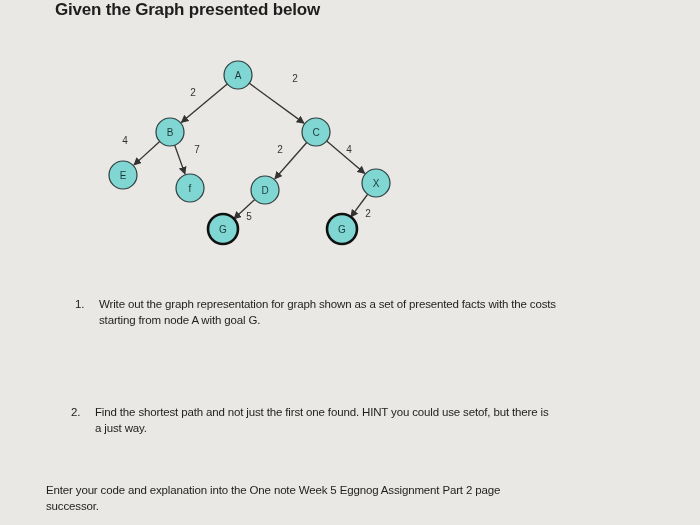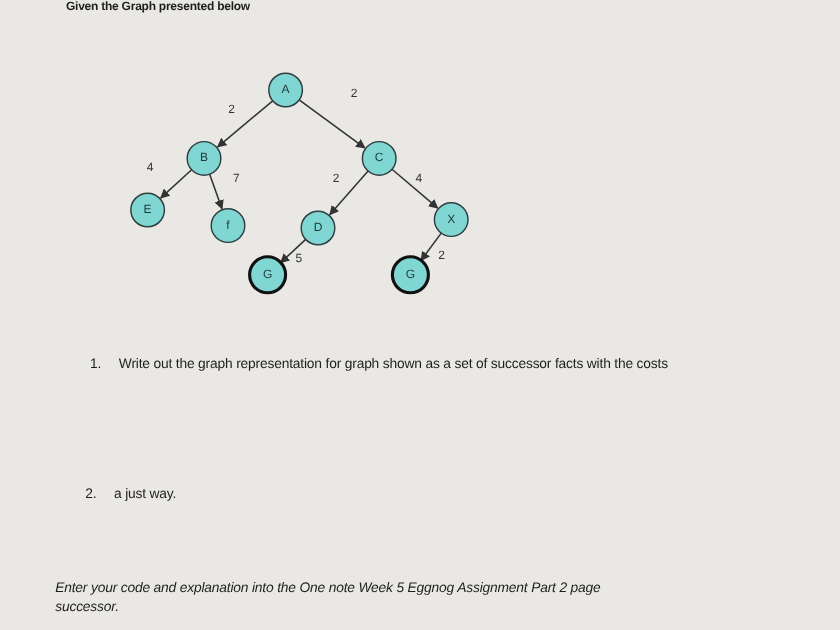--- a/index.html
+++ b/index.html
@@ -5,32 +5,32 @@
   html, body { margin:0; padding:0; }
   body {
     width:700px; height:525px; overflow:hidden;
     background:#e9e8e4;
     font-family:"Liberation Sans", sans-serif;
     color:#1e1e1e;
     position:relative;
   }
   .title {
     position:absolute; left:55px; top:0px;
-    font-size:10px; font-weight:bold; letter-spacing:-0.2px;
+    font-size:17px; font-weight:bold; letter-spacing:-0.2px;
   }
   svg.graph { position:absolute; left:0; top:0; }
   .node-circle { fill:#7fd6d2; stroke:#2f3d3e; stroke-width:1.2; }
   .goal-circle { fill:#7fd6d2; stroke:#111; stroke-width:2.6; }
   .node-label { font-family:"Liberation Sans", sans-serif; font-size:10px; fill:#1f3a3a; text-anchor:middle; dominant-baseline:central; }
   .edge { stroke:#333; stroke-width:1.3; }
   .cost { font-family:"Liberation Sans", sans-serif; font-size:10px; fill:#333; text-anchor:middle; dominant-baseline:central; }
   .q { position:absolute; font-size:11.5px; line-height:16px; letter-spacing:-0.15px; }
   .q .num { position:absolute; left:0; top:0; }
   .q .txt { position:absolute; left:24px; top:0; }
-  .footer { position:absolute; left:46px; top:482px; width:560px; font-size:11.5px; line-height:16px; letter-spacing:-0.15px;font-style:italic; }
+  .footer { position:absolute; left:46px; top:482px; width:560px; font-size:11.5px; line-height:16px; letter-spacing:-0.15px; }
 </style>
 </head>
 <body>
 
 <div class="title">Given the Graph presented below</div>
 
 <svg class="graph" width="700" height="270">
   <defs>
     <marker id="arr" markerWidth="8" markerHeight="8" refX="7" refY="4" orient="auto" markerUnits="userSpaceOnUse">
       <path d="M0,0 L8,4 L0,8 z" fill="#333"></path>
@@ -90,27 +90,29 @@
       <g>
         <circle cx="342" cy="229" r="15" class="goal-circle"></circle>
         <text x="342" y="229" class="node-label">G</text>
       </g>
     </g>
 </svg>
 
 <div class="q" style="left:75px; top:296px; width:600px;">
   <span class="num">1.</span>
   <div class="txt">
-    <div>Write out the graph representation for graph shown as a set of successor facts with the costs</div>
+    <div>Write out the graph representation for graph shown as a set of presented facts with the costs</div>
+    <div>starting from node A with goal G.</div>
   </div>
 </div>
 
 <div class="q" style="left:71px; top:404px; width:600px;">
   <span class="num">2.</span>
   <div class="txt">
+    <div>Find the shortest path and not just the first one found. HINT you could use setof, but there is</div>
     <div>a just way.</div>
   </div>
 </div>
 
 <div class="footer">
   <div>Enter your code and explanation into the One note Week 5 Eggnog Assignment Part 2 page</div>
   <div>successor.</div>
 </div>
 
 </body></html>

